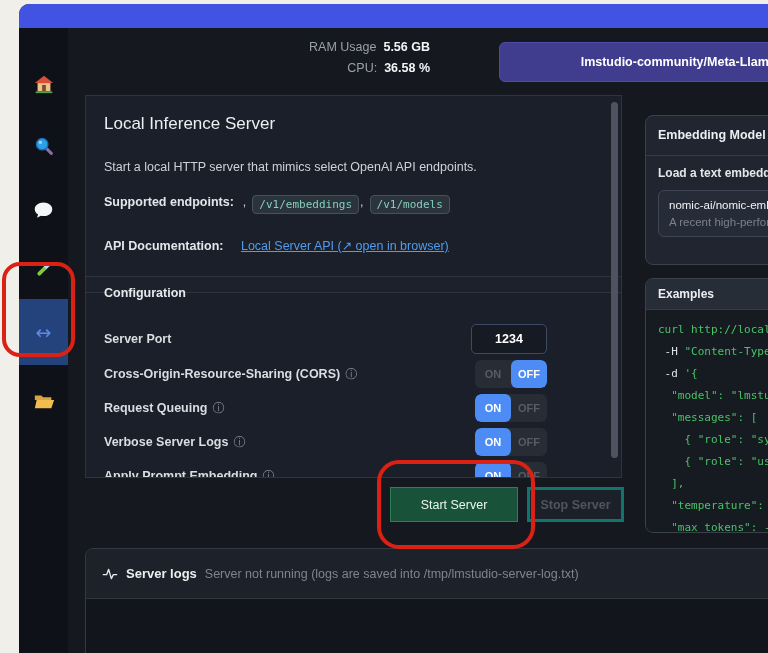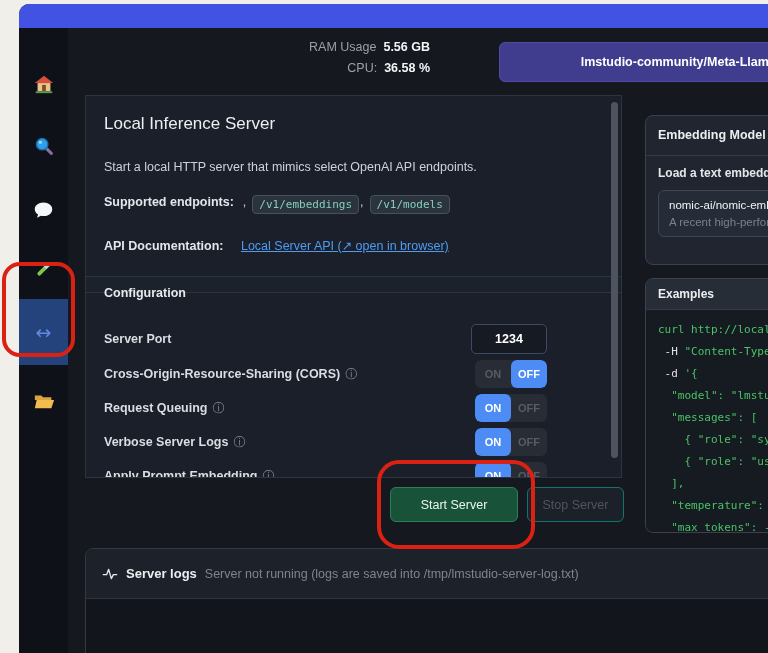--- a/index.html
+++ b/index.html
@@ -54,24 +54,24 @@
   .toggle { position:absolute; right:58px; top:2px; width:72px; height:28px; background:#272c35;
     border-radius:6px; display:flex; overflow:hidden; cursor:pointer; }
   .toggle-seg { flex:1; display:flex; align-items:center; justify-content:center;
     font-size:11px; font-weight:bold; color:#565d68; }
   .toggle-seg.active { background:#4d8cf5; color:#fff; border-radius:6px; }
 
   .panel-scrollbar { position:absolute; right:3px; top:6px; width:7px; height:356px;
     background:#4d545f; border-radius:4px; }
 
   
-  .btn { position:absolute; height:35px; border-radius:6px; font-size:12.5px;
+  .btn { position:absolute; height:35px; border-radius:0; font-size:12.5px;
     display:flex; align-items:center; justify-content:center; cursor:pointer; font-family:"Liberation Sans", sans-serif; }
   .start-btn { left:371px; top:483px; width:128px; background:#175239; border:1px solid #2e7f56; color:#e9f5ee; }
-  .stop-btn { left:508px; top:483px; width:97px; background:#1c2129; border:1px solid #0f766e; color:#4e555f; }
+  .stop-btn { left:508px; top:483px; width:97px; background:#1c2129; border:3px solid #0f766e; color:#4e555f;font-weight:bold; }
 
   
   .logs-box { position:absolute; left:66px; top:544px; width:700px; height:120px;
     border:1px solid #333942; border-radius:8px; background:#12151b; overflow:hidden; }
   .logs-header { height:50px; background:#1c212a; border-bottom:1px solid #30363f;
     display:flex; align-items:center; padding-left:16px; white-space:nowrap; }
   .logs-title { color:#eceef1; font-weight:bold; font-size:13px; margin:0 8px; }
   .logs-status { color:#7e858f; font-size:12.5px; }
 
   

